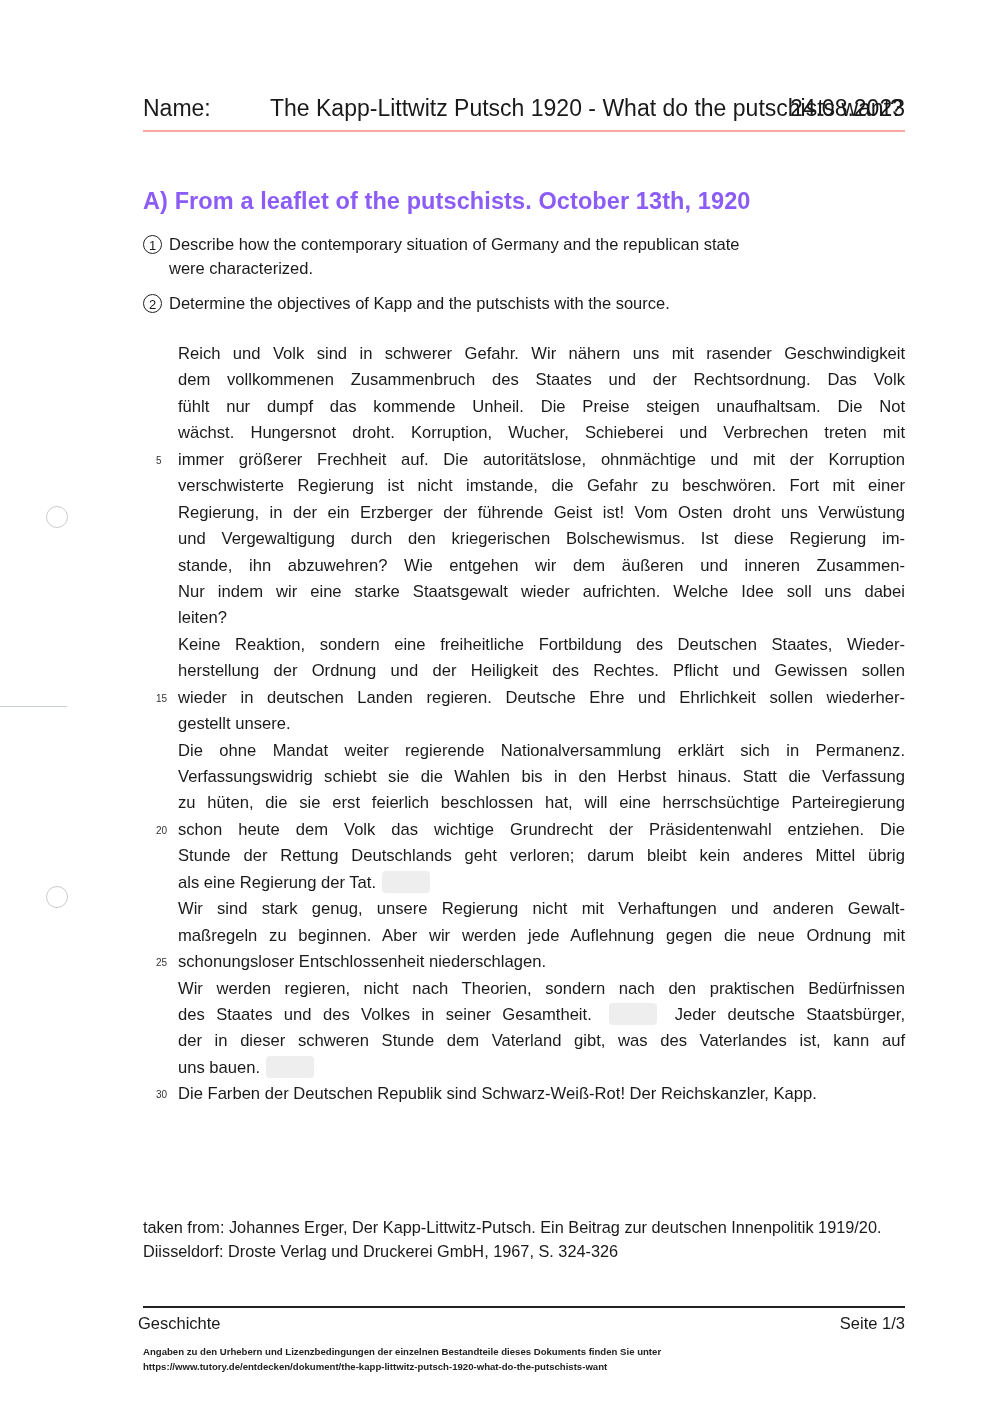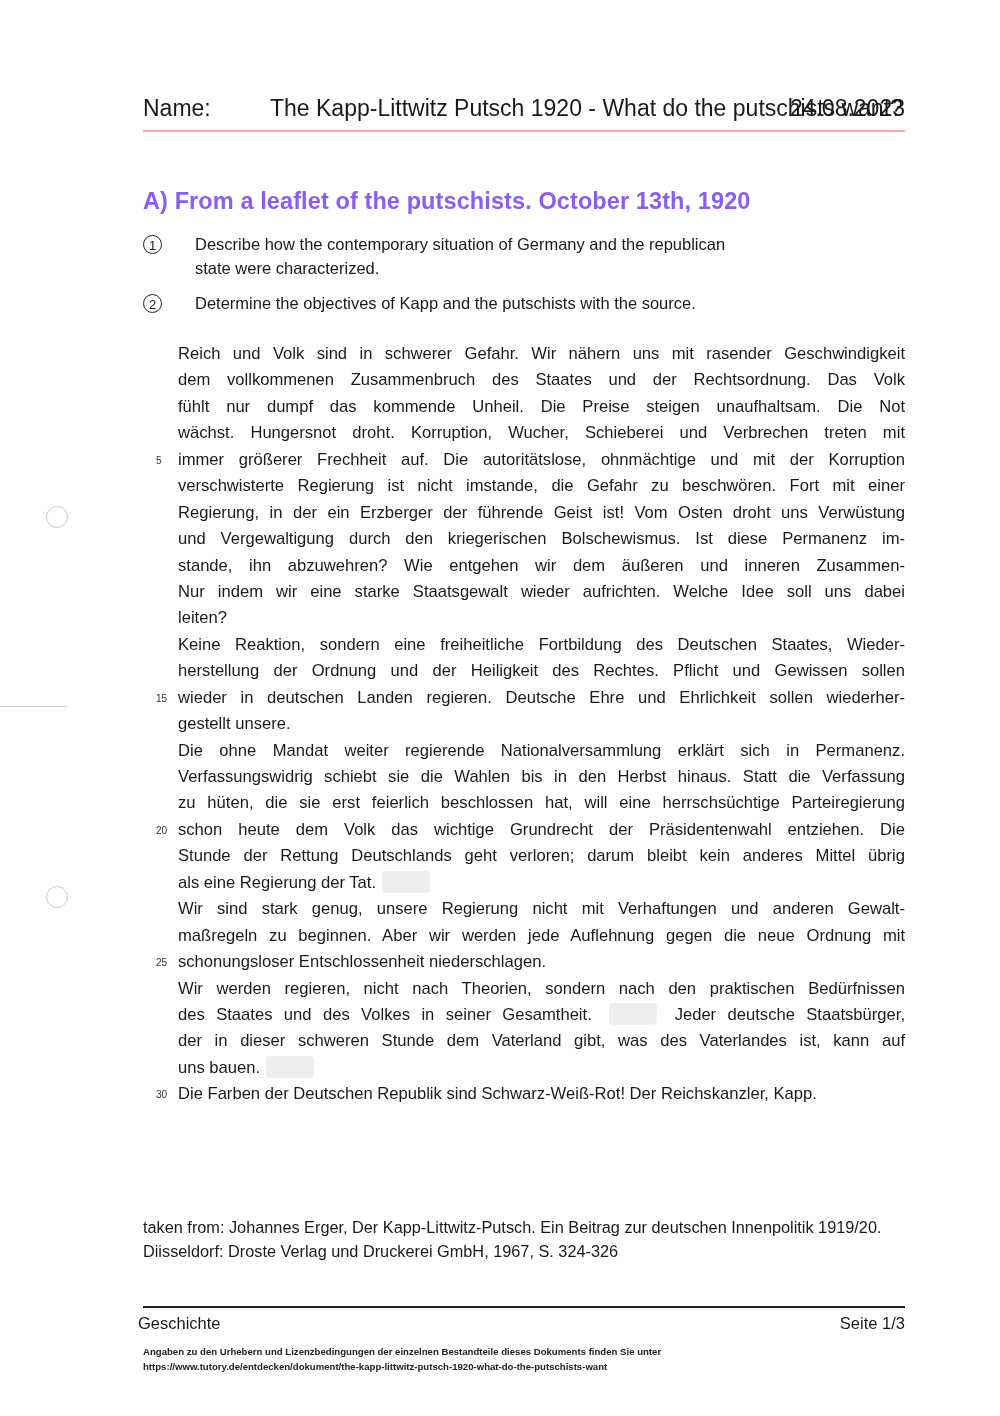--- a/index.html
+++ b/index.html
@@ -51,21 +51,21 @@
       top: 3px;
       width: 19px;
       height: 19px;
       border: 1.3px solid #222;
       border-radius: 50%;
       font-size: 13px;
       line-height: 19px;
       text-align: center;
       box-sizing: border-box;
     }
-    .task .text { margin-left: 52px; display: block; }
+    .task .text { margin-left: 26px; display: block; }
     .task1 { top: 232px; }
     .task2 { top: 291px; }
 
     .source {
       position: absolute;
       left: 178px;
       top: 341px;
       width: 727px;
       font-size: 16.6px;
       line-height: 26.45px;
@@ -178,21 +178,21 @@
 </div>
 
 <div class="source">
   <div class="line j"><span>Reich und Volk sind in schwerer Gefahr. Wir nähern uns mit rasender Geschwindigkeit</span></div>
   <div class="line j"><span>dem vollkommenen Zusammenbruch des Staates und der Rechtsordnung. Das Volk</span></div>
   <div class="line j"><span>fühlt nur dumpf das kommende Unheil. Die Preise steigen unaufhaltsam. Die Not</span></div>
   <div class="line j"><span>wächst. Hungersnot droht. Korruption, Wucher, Schieberei und Verbrechen treten mit</span></div>
   <div class="line j"><span class="lnum">5</span><span>immer größerer Frechheit auf. Die autoritätslose, ohnmächtige und mit der Korruption</span></div>
   <div class="line j"><span>verschwisterte Regierung ist nicht imstande, die Gefahr zu beschwören. Fort mit einer</span></div>
   <div class="line j"><span>Regierung, in der ein Erzberger der führende Geist ist! Vom Osten droht uns Verwüstung</span></div>
-  <div class="line j"><span>und Vergewaltigung durch den kriegerischen Bolschewismus. Ist diese Permanenz im-</span></div>
+  <div class="line j"><span>und Vergewaltigung durch den kriegerischen Bolschewismus. Ist diese Regierung im-</span></div>
   <div class="line j"><span>stande, ihn abzuwehren? Wie entgehen wir dem äußeren und inneren Zusammen-</span></div>
   <div class="line j"><span>Nur indem wir eine starke Staatsgewalt wieder aufrichten. Welche Idee soll uns dabei</span></div>
   <div class="line"><span>leiten?</span></div>
   <div class="line j"><span>Keine Reaktion, sondern eine freiheitliche Fortbildung des Deutschen Staates, Wieder-</span></div>
   <div class="line j"><span>herstellung der Ordnung und der Heiligkeit des Rechtes. Pflicht und Gewissen sollen</span></div>
   <div class="line j"><span class="lnum">15</span><span>wieder in deutschen Landen regieren. Deutsche Ehre und Ehrlichkeit sollen wiederher-</span></div>
   <div class="line"><span>gestellt unsere.</span></div>
   <div class="line j"><span>Die ohne Mandat weiter regierende Nationalversammlung erklärt sich in Permanenz.</span></div>
   <div class="line j"><span>Verfassungswidrig schiebt sie die Wahlen bis in den Herbst hinaus. Statt die Verfassung</span></div>
   <div class="line j"><span>zu hüten, die sie erst feierlich beschlossen hat, will eine herrschsüchtige Parteiregierung</span></div>

